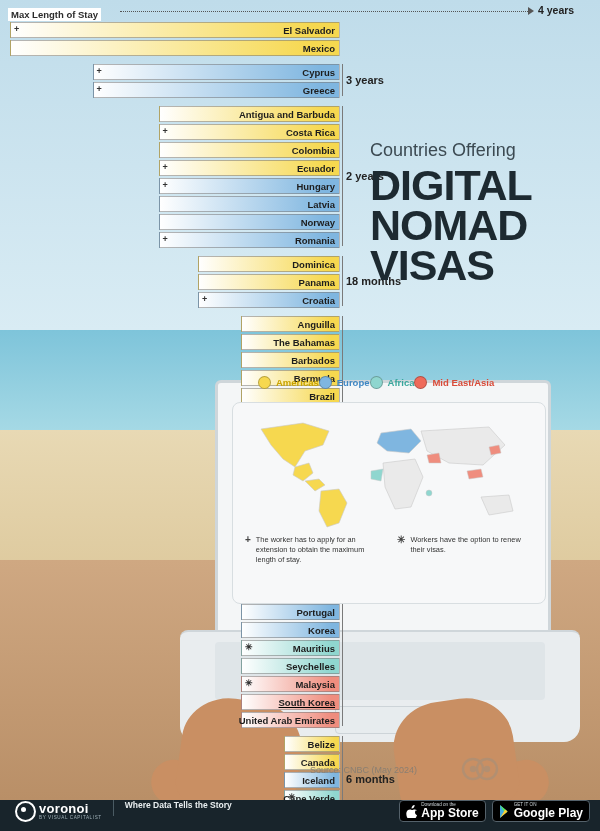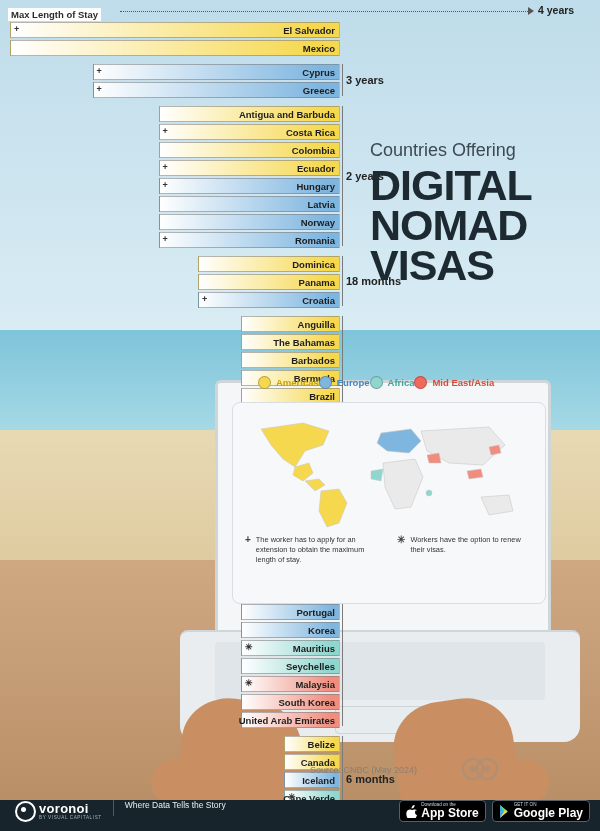--- a/index.html
+++ b/index.html
@@ -66,21 +66,21 @@
   .logo-owl{position:absolute;left:460px;top:752px;width:40px;height:34px;opacity:.5;}
 
   
   #footer{position:absolute;left:0;top:800px;width:600px;height:31px;background:#18242b;display:flex;align-items:flex-start;}
   .vlogo{display:flex;align-items:center;gap:6px;margin-left:12px;}
   .vlogo .mark{width:17px;height:17px;border-radius:50%;border:2px solid #fff;position:relative;}
   .vlogo .mark:after{content:"";position:absolute;left:4px;top:4px;width:5px;height:5px;background:#fff;border-radius:50%;}
   .vname{color:#fff;font-size:13px;font-weight:bold;letter-spacing:.3px;line-height:1;}
   .vsub{color:#9fb0b8;font-size:4.6px;letter-spacing:.6px;}
   .vdiv{width:1px;height:16px;background:#4a5b63;margin:0 11px;}
-  .tag{color:#e9eef0;font-size:8.5px;}
+  .tag{color:#e9eef0;font-size:8.5px;font-weight:bold;}
   .stores{margin-left:auto;margin-right:10px;display:flex;gap:6px;}
   .store{background:#000;border:1px solid #54616a;border-radius:4px;height:20px;padding:0 6px;display:flex;align-items:center;gap:4px;color:#fff;}
   .store .s1{font-size:4.6px;line-height:1;color:#cfd6da;}
   .store .s2{font-size:12px;line-height:1;font-weight:bold;}
 </style>
 </head>
 <body>
 
 <div id="scene">
   <div class="sky"></div>
@@ -226,21 +226,21 @@
         <span class="mark">✳</span>
         <span class="name">Mauritius</span>
       </div>
       <div class="bar" style="width: 99px; margin-left: 231px; background: linear-gradient(90deg, rgb(255, 255, 255) 0%, rgb(143, 214, 207) 92%);">
         <span class="name">Seychelles</span>
       </div>
       <div class="bar" style="width: 99px; margin-left: 231px; background: linear-gradient(90deg, rgb(255, 255, 255) 0%, rgb(239, 141, 126) 92%);">
         <span class="mark">✳</span>
         <span class="name">Malaysia</span>
       </div>
-      <div class="bar" style="width: 99px; margin-left: 231px; background: linear-gradient(90deg, rgb(255, 255, 255) 0%, rgb(239, 141, 126) 92%);">
+      <div class="bar" style="width: 99px; margin-left: 231px; background: linear-gradient(90deg, rgb(255, 255, 255) 0%, rgb(239, 141, 126) 92%); text-decoration: underline;">
         <span class="name">South Korea</span>
       </div>
       <div class="bar" style="width: 99px; margin-left: 231px; background: linear-gradient(90deg, rgb(255, 255, 255) 0%, rgb(239, 141, 126) 92%);">
         <span class="name">United Arab Emirates</span>
       </div>
       <div class="grp-gap"></div>
       <div class="bar" style="width: 56.1px; margin-left: 273.9px; background: linear-gradient(90deg, rgb(255, 255, 255) 0%, rgb(246, 216, 79) 92%);">
         <span class="name">Belize</span>
       </div>
       <div class="bar" style="width: 56.1px; margin-left: 273.9px; background: linear-gradient(90deg, rgb(255, 255, 255) 0%, rgb(246, 216, 79) 92%);">

